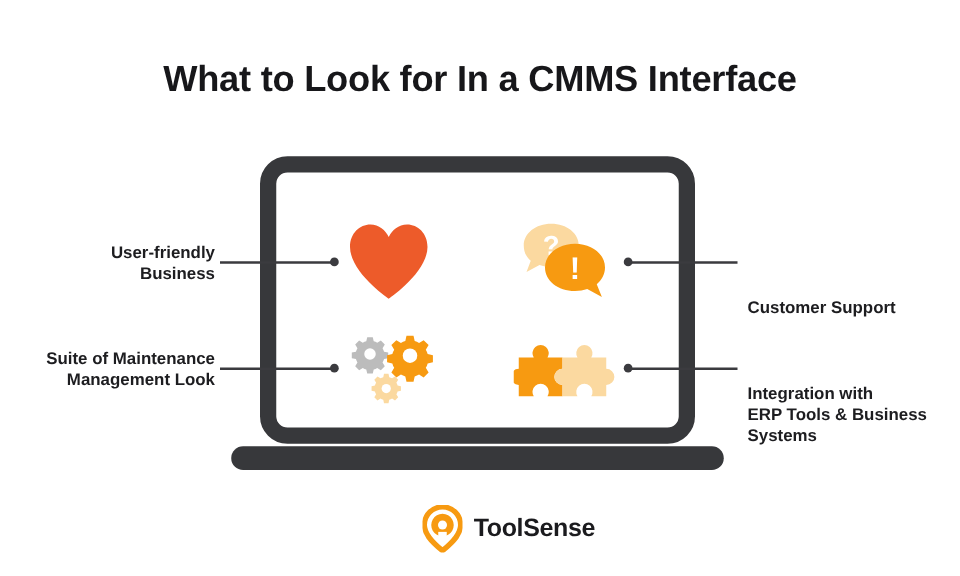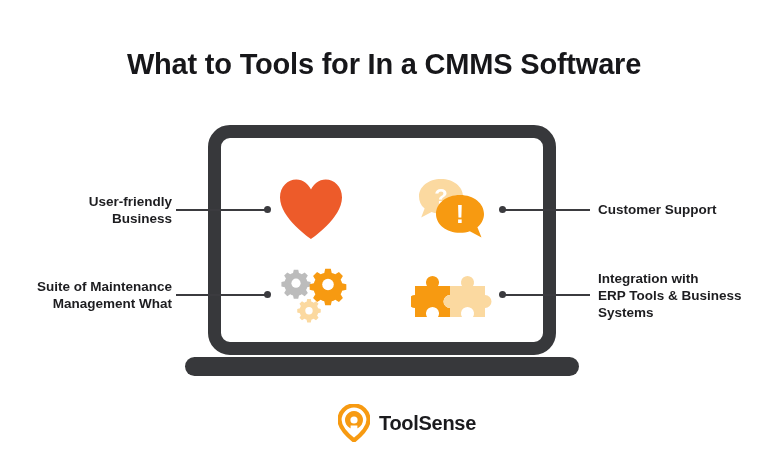--- a/index.html
+++ b/index.html
@@ -73,21 +73,21 @@
   .label {
     position: absolute;
     font-size: 13.5px;
     font-weight: bold;
     line-height: 17px;
     color: #1d1d20;
     font-family: "Liberation Sans", sans-serif;
     white-space: pre-line;
   }
   .label.right-align { text-align: right; }
-  .label.left-align  { text-align: left;  }
+  .label.left-align  { text-align: left; margin-top: 36px;  }
 
   
   .icon-box {
     position: absolute;
   }
 
   
   #logo {
     position: absolute;
     left: 0;
@@ -105,42 +105,42 @@
     color: #1b1b1e;
     letter-spacing: -0.3px;
     font-family: "Liberation Sans", sans-serif;
   }
 </style>
 </head>
 <body>
 
 <div id="stage">
 
-  <div id="title">What to Tools for In a CMMS Software</div>
+  <div id="title">What to Look for In a CMMS Interface</div>
 
   <div id="laptop-screen"></div>
   <div id="laptop-base"></div>
 
   <div class="connector" style="left:176px; top:209px; width:92px;"></div>
   <div class="connector-dot" style="left:264px; top:206px;"></div>
 
   <div class="connector" style="left:176px; top:294px; width:92px;"></div>
   <div class="connector-dot" style="left:264px; top:291px;"></div>
 
   <div class="connector" style="left:504px; top:209px; width:86px;"></div>
   <div class="connector-dot" style="left:499px; top:206px;"></div>
 
   <div class="connector" style="left:504px; top:294px; width:86px;"></div>
   <div class="connector-dot" style="left:499px; top:291px;"></div>
 
   <div class="label right-align" style="left:0px; top:193px; width:172px;">User-friendly
 Business</div>
 
   <div class="label right-align" style="left:0px; top:278px; width:172px;">Suite of Maintenance
-Management What</div>
+Management Look</div>
 
   <div class="label left-align" style="left:598px; top:201px; width:170px;">Customer Support</div>
 
   <div class="label left-align" style="left:598px; top:270px; width:172px;">Integration with
 ERP Tools &amp; Business
 Systems</div>
 
   <div class="icon-box" style="left:278px; top:178px; width:66px; height:62px;">
     <svg width="66" height="62" viewBox="0 0 66 62" xmlns="http://www.w3.org/2000/svg">
       <path d="M33 61 C 33 61 2 40 2 19.5 C 2 8.5 9.8 1.5 18.3 1.5 C 25.2 1.5 30.4 6.0 33 11.6 C 35.6 6.0 40.8 1.5 47.7 1.5 C 56.2 1.5 64 8.5 64 19.5 C 64 40 33 61 33 61 Z" fill="#ed5b2a"></path>

